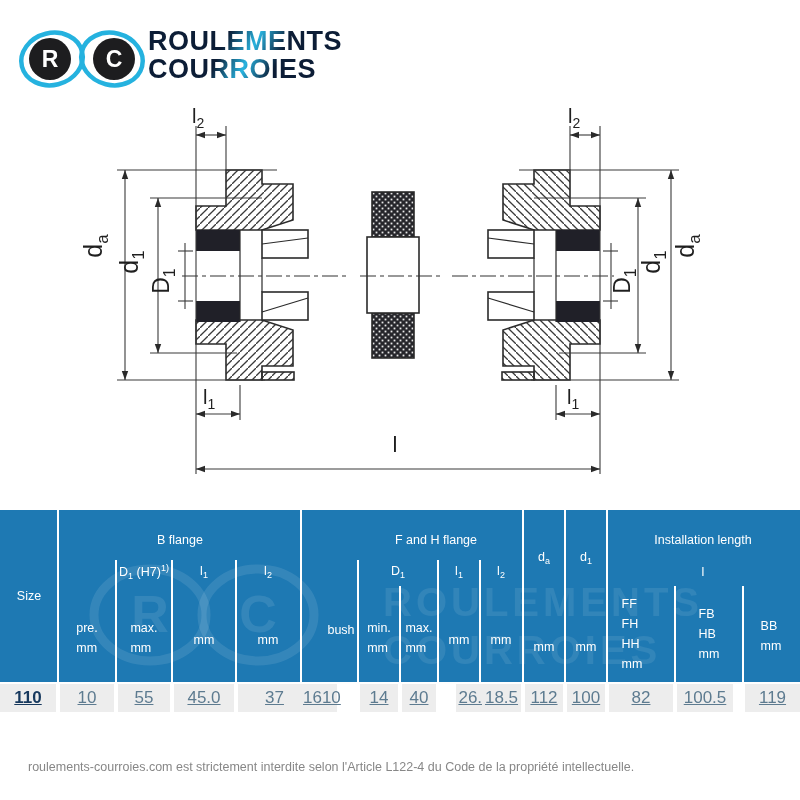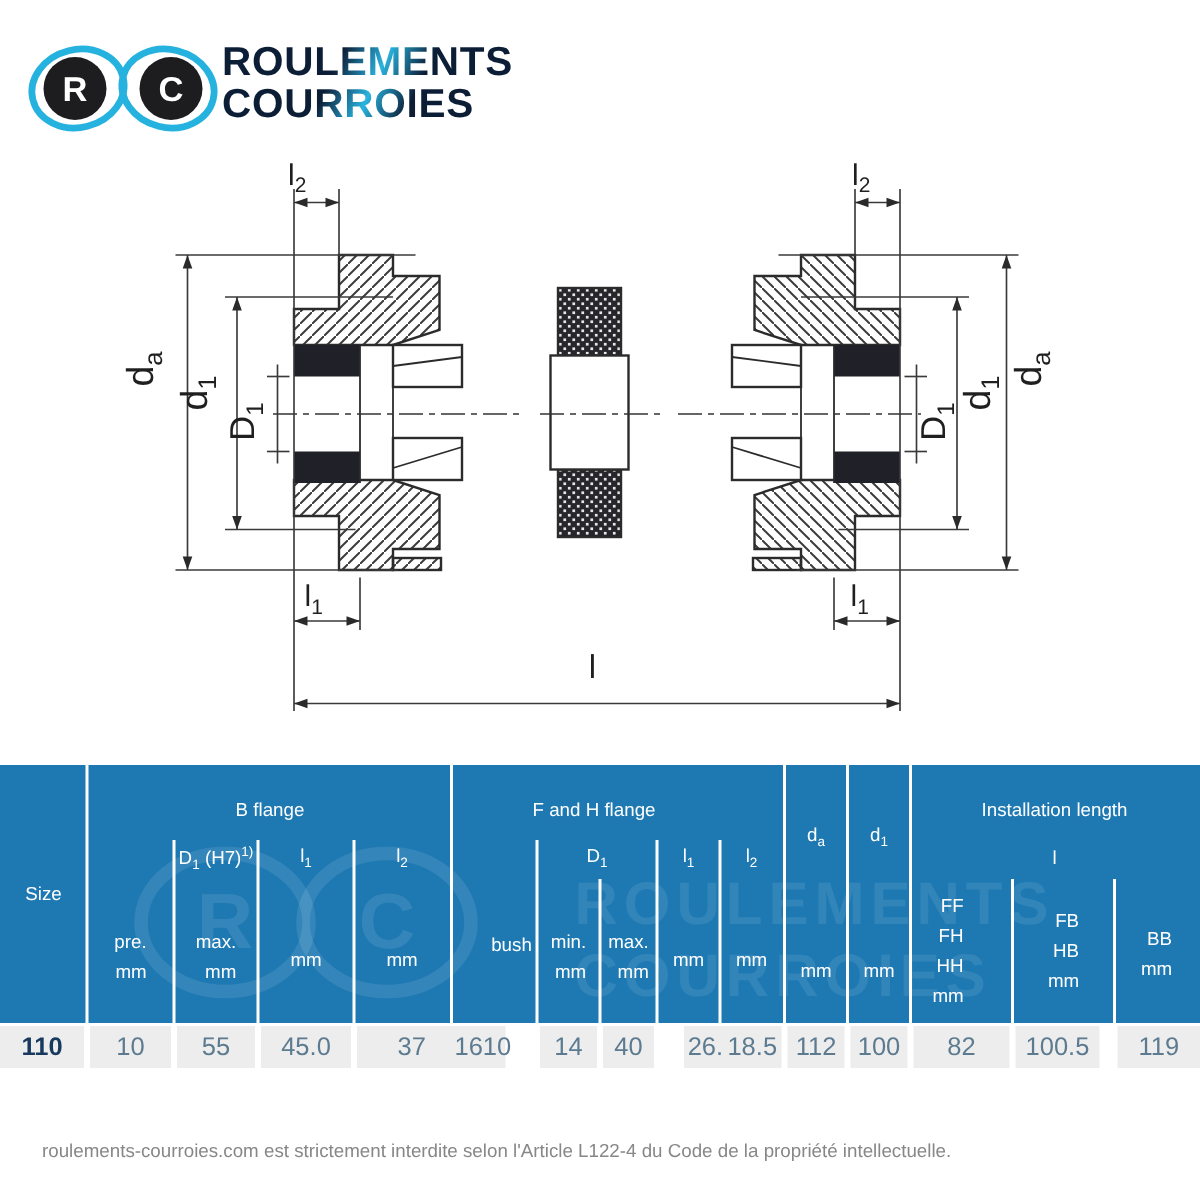--- a/index.html
+++ b/index.html
@@ -20,27 +20,27 @@
   #drawing{position:absolute;left:0;top:0;width:800px;height:505px;}
 
   
   #spec-table{position:absolute;left:0;top:510px;width:800px;height:206px;}
   #thead{position:absolute;left:0;top:0;width:800px;height:172px;background:#1e79b3;overflow:hidden;}
   .vdiv{position:absolute;width:2px;background:#fff;}
   .vdiv.full{top:0;height:172px;}
   .vdiv.sub{top:50px;height:122px;}
   .vdiv.sub2{top:76px;height:96px;}
   .hl{position:absolute;transform:translate(-50%,-50%);color:#fff;font-size:12.5px;
-      white-space:nowrap;text-align:right;}
+      white-space:nowrap;text-align:left;}
   .hl sub{font-size:9px;}
   .hl sup{font-size:9px;}
   .hl .ln{display:block;line-height:20px;}
   #trow{position:absolute;left:0;top:174px;width:800px;height:28px;}
   .cell{position:absolute;top:0;height:28px;background:#ededed;color:#5d7b90;
-        font-size:17px;line-height:28px;text-align:center;}
+        font-size:17px;line-height:28px;text-align:center;text-decoration:underline;}
   .cell.size{color:#17395e;font-weight:bold;}
 
   
   #footer{position:absolute;left:28px;top:758px;width:750px;font-size:12.5px;
           line-height:18px;color:#878787;}
 </style>
 </head>
 <body>
 
 <div id="logo">
@@ -197,21 +197,21 @@
     <div class="vdiv sub" style="left:171px"></div>
     <div class="vdiv sub" style="left:235px"></div>
     <div class="vdiv sub" style="left:357px"></div>
     <div class="vdiv sub" style="left:437px"></div>
     <div class="vdiv sub" style="left:479px"></div>
     <div class="vdiv sub2" style="left:399px"></div>
     <div class="vdiv sub2" style="left:674px"></div>
     <div class="vdiv sub2" style="left:742px"></div>
 
     <div class="hl" style="left:180px;top:30px">B flange</div>
-    <div class="hl" style="left:396px;top:30px">F and H flange</div>
+    <div class="hl" style="left:436px;top:30px">F and H flange</div>
     <div class="hl" style="left:703px;top:30px">Installation length</div>
 
     <div class="hl" style="left:29px;top:86px">Size</div>
 
     <div class="hl" style="left:144px;top:62px"><span>D</span><sub>1</sub><span> (H7)</span><sup>1)</sup></div>
     <div class="hl" style="left:204px;top:62px"><span>l</span><sub>1</sub></div>
     <div class="hl" style="left:268px;top:62px"><span>l</span><sub>2</sub></div>
     <div class="hl" style="left:398px;top:62px"><span>D</span><sub>1</sub></div>
     <div class="hl" style="left:459px;top:62px"><span>l</span><sub>1</sub></div>
     <div class="hl" style="left:501px;top:62px"><span>l</span><sub>2</sub></div>

